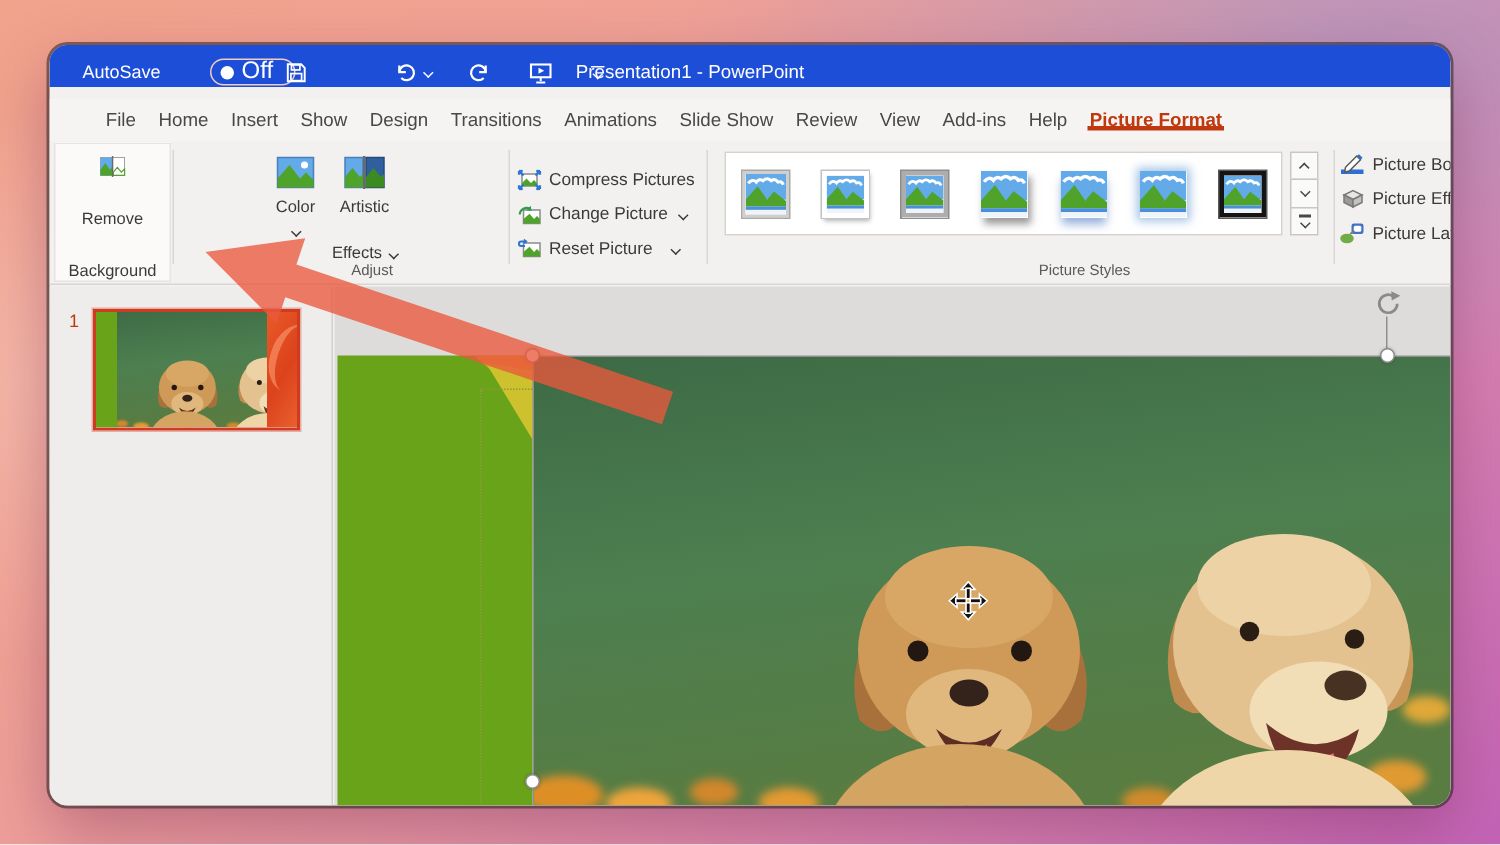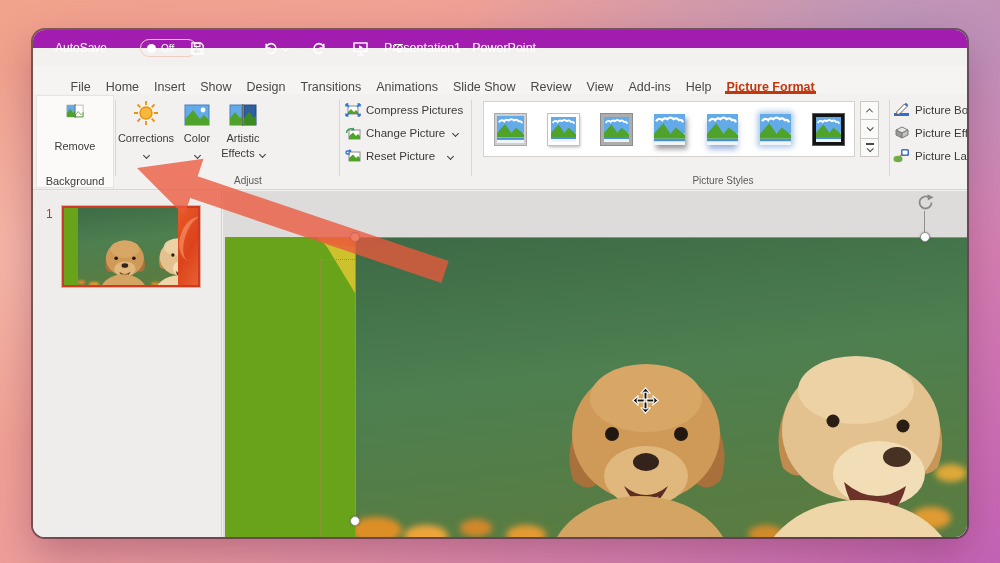--- a/index.html
+++ b/index.html
@@ -8,52 +8,52 @@
     background:
       radial-gradient(95% 85% at 90% 6%, rgba(146,152,206,.50), rgba(146,152,206,0) 46%),
       radial-gradient(60% 55% at 6% 45%, rgba(255,226,214,.35), rgba(255,226,214,0) 60%),
       linear-gradient(135deg,#f2a38c 0%,#f1a295 28%,#e898a2 52%,#d883b1 76%,#c463b6 100%);
   }
   .window { position:absolute; left:33px; top:30px; width:934px; height:507px; border-radius:12px;
     background:#f3f1f0; overflow:hidden;
     box-shadow:0 0 0 2px rgba(38,33,31,.55), 0 16px 42px rgba(104,34,78,.38); }
 
   
-  .titlebar { position:absolute; left:0; top:0; right:0; height:18px; background:#a21caf; color:#fff; }
+  .titlebar { position:absolute; left:0; top:0; right:0; height:28px; background:#1d4ed8; color:#fff; }
   .autosave-label { position:absolute; left:22px; top:11px; font-size:12px; }
   .autosave-pill { position:absolute; left:107px; top:9px; width:57px; height:18px; border:1px solid #f0cdc2;
     border-radius:10px; display:flex; align-items:center; padding:0 6px; gap:5px; }
   .autosave-pill .dot { width:9px; height:9px; border-radius:50%; background:#fff; }
-  .autosave-pill .st { font-size:10px; color:#fff; }
+  .autosave-pill .st { font-size:16px; color:#fff; }
   .qat-icon { position:absolute; top:9px; width:20px; height:18px; display:flex; align-items:center; justify-content:center; }
   .chev { display:inline-block; width:5px; height:5px; border-right:1.4px solid #fff; border-bottom:1.4px solid #fff; transform:rotate(45deg); }
   .chev.dark { border-color:#3b3a39; }
   .win-title { position:absolute; left:347px; top:11px; width:160px; text-align:center; font-size:12.5px; color:#fff; white-space:nowrap; }
   .searchbox { position:absolute; left:584px; top:8px; width:346px; height:21px; background:#eba28e; border-radius:3px;
     display:flex; align-items:center; padding-left:24px; gap:22px; font-size:12px; color:#4f2d24; }
 
   
-  .tabrow { position:absolute; left:0; top:36px; right:0; height:28px; background:#f6f4f3; display:flex; align-items:flex-end; padding-left:30px; }
+  .tabrow { position:absolute; left:0; top:36px; right:0; height:28px; background:#f6f4f3; display:flex; align-items:center; padding-left:30px; }
   .tab { position:relative; display:flex; align-items:center; padding:0 7.5px; font-size:12.5px; color:#4a4846; white-space:nowrap; }
   .tab.active { color:#c0390e; font-weight:bold; }
   .tab.active::after { content:""; position:absolute; left:6px; right:6px; bottom:0; height:3px; background:#c0390e; }
 
   
   .ribbon { position:absolute; left:0; top:64px; right:0; height:96px; background:#f3f1f0; border-bottom:1px solid #d8d5d2; font-size:11px; color:#3b3a39; }
   .vsep { position:absolute; top:6px; height:76px; width:1px; background:#d9d6d3; }
   .rb-big { position:absolute; left:3px; top:1px; width:78px; height:93px; background:#fbfaf9;
     box-shadow:inset 0 0 0 1px #e6e3e1; display:flex; flex-direction:column; align-items:center; text-align:center; }
   .rb-big .ic { margin-top:9px; }
   .rb-big .l1 { margin-top:22px; line-height:13px; }
   .rb-btn { position:absolute; top:4px; text-align:center; }
   .rb-btn .ic { height:28px; display:flex; align-items:flex-end; justify-content:center; }
   .rb-btn .lab { margin-top:6px; line-height:12px; white-space:nowrap; }
   .rb-btn .cv { margin-top:4px; }
   .group-label { position:absolute; bottom:3px; font-size:10px; color:#5c5a58; text-align:center; }
-  .rb-small { position:absolute; left:312px; display:flex; align-items:center; gap:5px; white-space:nowrap; font-size:11.5px; }
+  .rb-small { position:absolute; left:312px; display:flex; align-items:center; gap:5px; white-space:nowrap; font-size:11.5px;margin-top:10px; }
   .gallery { position:absolute; left:450px; top:7px; width:372px; height:56px; background:#fff;
     border:1px solid #d4d1cf; display:flex; align-items:center; padding-left:6px; gap:12px; }
   .gtile { width:41px; height:41px; display:flex; align-items:center; justify-content:center; background:#fff; }
   .gimg { width:31px; height:31px; display:block; }
   .f1 { border:2px solid #cfcfcf; outline:1px solid #a8a8a8; }
   .f2 { border:3px solid #ffffff; box-shadow:0 0 0 1px #c4c2c0, 1px 2px 3px rgba(0,0,0,.3); }
   .f3 { border:3px solid #adadad; box-shadow:0 0 0 1px #8d8d8d; }
   .f4 { box-shadow:2px 4px 5px rgba(70,70,70,.55); }
   .f5 { box-shadow:0 5px 6px -1px rgba(90,130,200,.65); }
   .f6 { box-shadow:0 0 6px 2px rgba(110,160,215,.65); }
@@ -231,39 +231,20 @@
           <rect x="1" y="2" width="15" height="22" fill="#63aae8"></rect>
           <polygon points="1,17 7,9 13,17 16,13 16,24 1,24" fill="#4fa32b"></polygon>
           <path d="M17 20 l5 -6 l5 6 l4 -4 v8 h-14 z" fill="none" stroke="#4fa32b" stroke-width="1.4"></path>
           <rect x="15.2" y="0" width="1.8" height="26" fill="#6a6a6a"></rect>
         </svg>
         <span class="l1">Remove</span>
         <span class="l1">Background</span>
       </div>
       <div class="vsep" style="left:82px"></div>
 
-      <div class="rb-btn" style="left:84px;width:58px">
-        <div class="ic">
-          <svg width="26" height="26" viewBox="0 0 26 26">
-              <circle cx="13" cy="13" r="6" fill="#f8b83c" stroke="#e8930c" stroke-width="1.4"></circle>
-              <g stroke="#e8930c" stroke-width="1.8">
-                <path d="M13 1 v4"></path>
-                <path d="M13 21 v4"></path>
-                <path d="M1 13 h4"></path>
-                <path d="M21 13 h4"></path>
-                <path d="M4.5 4.5 l2.8 2.8"></path>
-                <path d="M18.7 18.7 l2.8 2.8"></path>
-                <path d="M21.5 4.5 l-2.8 2.8"></path>
-                <path d="M7.3 18.7 l-2.8 2.8"></path>
-              </g>
-            </svg>
-        </div>
-        <div class="lab">Corrections</div>
-        <div class="cv"><span class="chev dark"></span></div>
-      </div>
 
       <div class="rb-btn" style="left:144px;width:40px">
         <div class="ic">
           <svg width="26" height="22" viewBox="0 0 26 22">
               <rect x="1" y="1" width="24" height="20" fill="#63aae8" stroke="#4a7fb8"></rect>
               <circle cx="19" cy="6" r="2.4" fill="#fff"></circle>
               <polygon points="1,15 9,6 16,15 20,11 25,16 25,21 1,21" fill="#4fa32b"></polygon>
             </svg>
         </div>
         <div class="lab">Color</div>
@@ -274,21 +255,21 @@
         <div class="ic">
           <svg width="28" height="22" viewBox="0 0 28 22">
               <rect x="1" y="1" width="12" height="20" fill="#63aae8" stroke="#4a7fb8"></rect>
               <polygon points="1,14 6,8 11,14 13,12 13,21 1,21" fill="#4fa32b"></polygon>
               <rect x="15" y="1" width="12" height="20" fill="#2f5f9e" stroke="#24497a"></rect>
               <polygon points="15,14 20,8 25,14 27,12 27,21 15,21" fill="#3c8a22"></polygon>
               <rect x="13" y="0" width="1.6" height="22" fill="#6a6a6a"></rect>
             </svg>
         </div>
         <div class="lab">Artistic</div>
-        <div class="lab" style="margin-top:3px"><span>Effects</span> <span class="chev dark" style="margin-left:2px"></span></div>
+        <div class="lab" style="margin-top:19px"><span>Effects</span> <span class="chev dark" style="margin-left:2px"></span></div>
       </div>
 
 
       <div class="group-label" style="left:120px;width:190px">Adjust</div>
       <div class="vsep" style="left:306px"></div>
 
       <div class="rb-small" style="top:9px">
         <svg width="16" height="14" viewBox="0 0 16 14">
             <rect x="3" y="3" width="10" height="8" fill="#fff" stroke="#8a8a8a"></rect>
             <polygon points="3,9 6,6 9,9 11,7 13,9 13,11 3,11" fill="#4fa32b"></polygon>

